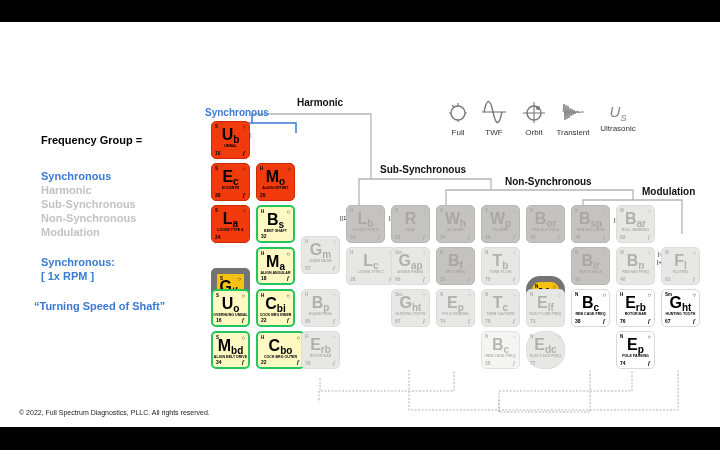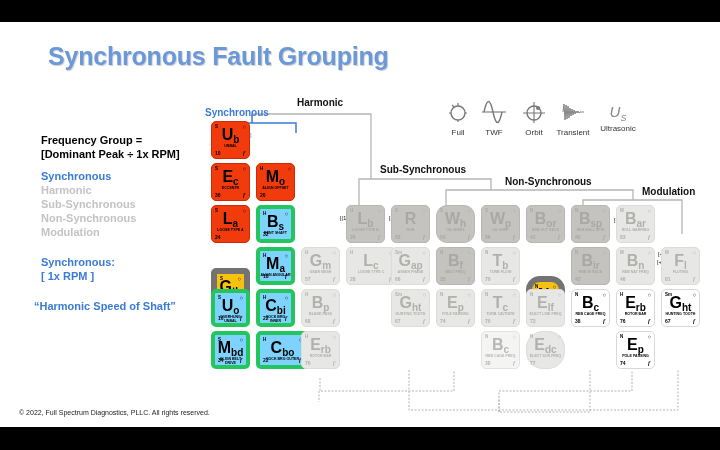--- a/index.html
+++ b/index.html
@@ -20,52 +20,50 @@
 
   .tile { position: absolute; width: 39px; height: 38px; border-radius: 5px; box-sizing: border-box; }
   .tile .sym { position: absolute; left: 0; right: 0; top: 4px; text-align: center; font-size: 16px; font-weight: bold; line-height: 18px; }
   .tile .sym sub { font-size: 10px; vertical-align: -3px; }
   .tile .nm { position: absolute; left: 0; right: 0; top: 22px; text-align: center; font-size: 3.6px; line-height: 4px; font-weight: bold; }
   .tile .cat { position: absolute; left: 3px; top: 2px; font-size: 4.5px; font-weight: bold; }
   .tile .num { position: absolute; left: 3px; bottom: 2px; font-size: 5px; font-weight: bold; }
   .tile .fx { position: absolute; right: 4px; bottom: 2px; font-size: 6px; font-style: italic; font-weight: bold; font-family: "Liberation Serif", serif; }
   .tile .ic { position: absolute; right: 3px; top: 2px; font-size: 6px; line-height: 7px; }
   .t-red { background: #f23b0c; border: 1px solid #d02a00; color: #000; }
-  .t-yellow { background: #7dd3fc; border: 4px solid #22c55e; color: #000; }
+  .t-yellow { background: #fef9c3; border: 2px solid #22c55e; color: #000; }
   .t-orange { background: #f7c10f; border: 6px solid #737373; color: #000; margin-top: 21px; }
   .t-dark { background: #c4c3bf; border: 1px solid #b8b7b3; color: #a9a8a4; }
   .t-light { background: #e7e7e5; border: 1px solid #dcdcda; color: #b0b0ad; }
   .t-white { background: #fff; border: 1px solid #d8d8d8; color: #000; }
   .t-white-faint { background: #f4f4f3; border: 1px solid #e2e2e2; color: #b7b7b7; }
   .ico { position: absolute; text-align: center; }
   .ico .lab { font-size: 8px; color: #333; white-space: nowrap; }
   svg.lines { position: absolute; left: 0; top: 0; }
   .bar-top { position: absolute; left: 0; top: 0; width: 720px; height: 22px; background: #000; }
   .bar-bot { position: absolute; left: 0; top: 427px; width: 720px; height: 23px; background: #000; }
 </style>
 </head>
 <body>
 
 <div class="bar-top"></div>
 
 <div class="slide">
-  <div class="title">Synchronous Fault Grouping</div>
 
   <div class="fg1">Frequency Group =</div>
-  <div class="fg2">[Dominant Peak ÷ 1x RPM]</div>
 
   <div class="grp" style="top:148px;color:#3a7bd5">Synchronous</div>
   <div class="grp" style="top:162px;color:#c3c3c3">Harmonic</div>
   <div class="grp" style="top:176px;color:#c3c3c3">Sub-Synchronous</div>
   <div class="grp" style="top:190px;color:#c3c3c3">Non-Synchronous</div>
   <div class="grp" style="top:204px;color:#c3c3c3">Modulation</div>
 
   <div class="grp" style="top:234px;color:#3a7bd5">Synchronous:</div>
   <div class="grp" style="top:248px;color:#3a7bd5">[ 1x RPM ]</div>
-  <div class="quote">“Harmonic Speed of Shaft”</div>
+  <div class="quote">“Turning Speed of Shaft”</div>
 
   <svg class="lines" width="720" height="405">
 
     <path d="M222 111 V101 H296 V111" stroke="#3a7bd5" stroke-width="1.5" fill="none"></path>
     <path d="M252 101 V92" stroke="#3a7bd5" stroke-width="1.5" fill="none"></path>
 
     <path d="M252 92 H371 V157" stroke="#b5b5b5" stroke-width="1.3" fill="none"></path>
 
     <path d="M359 190 V157 H491 V168" stroke="#b5b5b5" stroke-width="1.3" fill="none"></path>
 
@@ -229,21 +227,21 @@
         <span class="fx">f</span>
       </div>
       <div class="tile t-dark" style="left: 391px; top: 183px;">
         <span class="cat">S</span>
         <span class="ic">○</span>
         <div class="sym"><span class="">R</span><sub></sub></div>
         <span class="nm">RUB</span>
         <span class="num">53</span>
         <span class="fx">f</span>
       </div>
-      <div class="tile t-dark" style="left: 436px; top: 183px; border-radius: 11px;">
+      <div class="tile t-dark" style="left: 436px; top: 183px;">
         <span class="cat">S</span>
         <span class="ic">○</span>
         <div class="sym"><span class="">W</span><sub>h</sub></div>
         <span class="nm">OIL WHIRL</span>
         <span class="num">54</span>
         <span class="fx">f</span>
       </div>
       <div class="tile t-dark" style="left: 481px; top: 183px;">
         <span class="cat">S</span>
         <span class="ic">○</span>
@@ -269,21 +267,21 @@
         <span class="fx">f</span>
       </div>
       <div class="tile t-light" style="left: 616px; top: 183px;">
         <span class="cat">M</span>
         <span class="ic">○</span>
         <div class="sym"><span class="">B</span><sub>ar</sub></div>
         <span class="nm">ROLL BARRING</span>
         <span class="num">83</span>
         <span class="fx">f</span>
       </div>
-      <div class="tile t-light" style="left: 301px; top: 225px;">
+      <div class="tile t-light" style="left: 301px; top: 214px;">
         <span class="cat">H</span>
         <span class="ic">○</span>
         <div class="sym"><span class="">G</span><sub>m</sub></div>
         <span class="nm">GEAR MESH</span>
         <span class="num">57</span>
         <span class="fx">f</span>
       </div>
       <div class="tile t-light" style="left: 346px; top: 225px; padding-left: 48px;">
         <span class="cat">H</span>
         <span class="ic">○</span>

